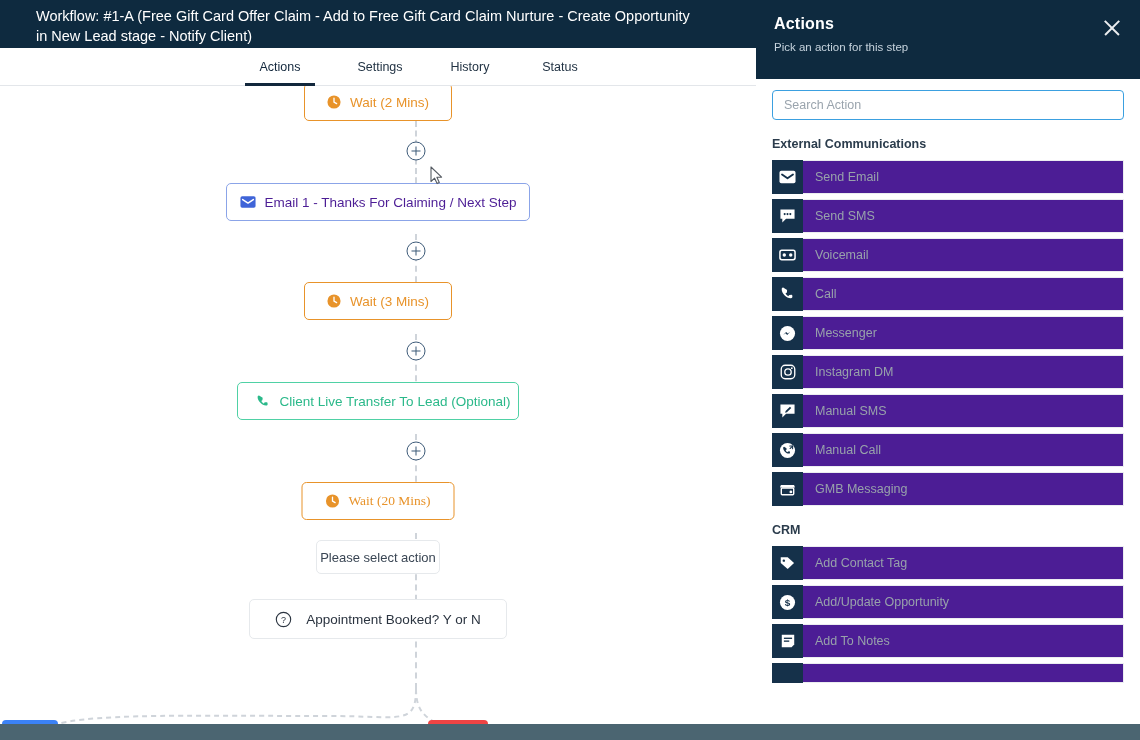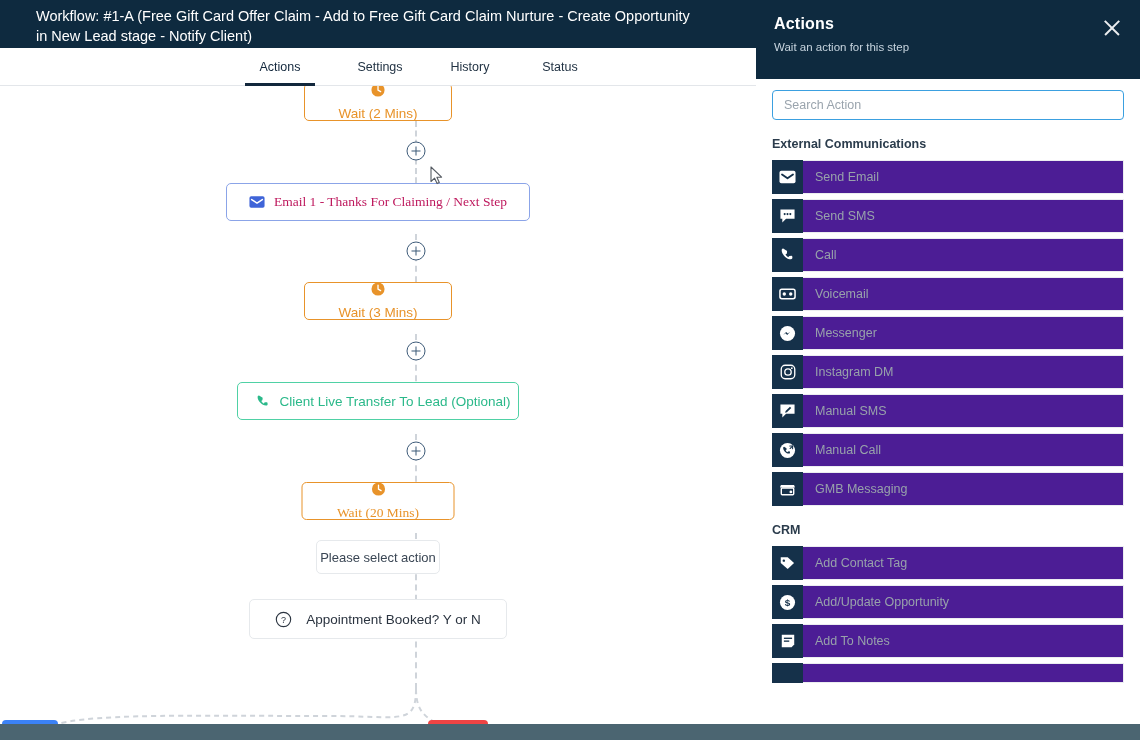--- a/index.html
+++ b/index.html
@@ -67,22 +67,22 @@
 
   .node {
     position: absolute; left: 50%; transform: translateX(-50%);
     height: 38px; border-radius: 5px; background: #ffffff;
     display: flex; align-items: center; justify-content: center;
     gap: 9px; padding: 0 18px; font-size: 13.5px; z-index: 3;
     cursor: pointer; white-space: nowrap;
   }
   .node .nico { display: flex; align-items: center; }
 
-  .node-wait { border: 1.4px solid #e8932a; color: #e8932a; flex-direction: column; }
-  .node-email { border: 1.4px solid #8ba4e8; color: #be185d; font-family: Liberation Serif, serif; }
+  .node-wait { border: 1.4px solid #e8932a; color: #e8932a; }
+  .node-email { border: 1.4px solid #8ba4e8; color: #4c1d95; }
   .node-call  { border: 1.4px solid #4fd1a5; color: #2bb98a; }
   .node-placeholder {
     border: 1px solid #e6e9ec; color: #3a4654; height: 34px;
     font-size: 13px; background: #fff;
   }
   .node-condition { border: 1px solid #e6e9ec; color: #2b3440; height: 40px; }
 
   .branch-pill {
     position: absolute; height: 20px; border-radius: 4px; z-index: 5;
     font-size: 11px; color: #fff; display: flex; align-items: center;
@@ -260,21 +260,21 @@
         </svg>
 
       </div>
     </div>
   </div>
 
   <div id="actions-panel">
 
     <div id="panel-head">
       <div id="panel-title">Actions</div>
-      <div id="panel-sub">Wait an action for this step</div>
+      <div id="panel-sub">Pick an action for this step</div>
       <div id="panel-close"></div>
     </div>
 
     <div id="panel-body">
 
       <input id="search-action" type="text" placeholder="Search Action" style="">
 
       
       <div class="group-title">External Communications</div>
 
@@ -295,36 +295,36 @@
               <circle cx="6" cy="6.5" r="1.1" fill="#15314a"></circle>
               <circle cx="9" cy="6.5" r="1.1" fill="#15314a"></circle>
               <circle cx="12" cy="6.5" r="1.1" fill="#15314a"></circle>
             </svg>
         </span>
         <span class="action-lbl">Send SMS</span>
       </div>
 
       <div class="action-row">
         <span class="action-ico">
-          <svg width="16" height="16" viewBox="0 0 16 16">
-              <path d="M3.2 1.6c-.7 0-1.4.6-1.5 1.4-.3 4.3 5 9.6 9.3 9.3.8-.1 1.4-.8 1.4-1.5l-.1-1.3c0-.5-.4-.8-.9-.8l-1.8.2c-.4 0-.8.3-.9.7l-.2.7c-1.3-.6-2.4-1.7-3-3l.7-.2c.4-.1.7-.5.7-.9l.2-1.8c0-.5-.3-.9-.8-.9z" fill="#fff"></path>
-            </svg>
-        </span>
-        <span class="action-lbl">Call</span>
-      </div>
-
-      <div class="action-row">
-        <span class="action-ico">
           <svg width="17" height="14" viewBox="0 0 18 14">
               <rect x="1" y="2" width="16" height="10" rx="2" fill="none" stroke="#fff" stroke-width="1.6"></rect>
               <circle cx="5.6" cy="7" r="1.8" fill="#fff"></circle>
               <circle cx="12.4" cy="7" r="1.8" fill="#fff"></circle>
             </svg>
         </span>
         <span class="action-lbl">Voicemail</span>
+      </div>
+
+      <div class="action-row">
+        <span class="action-ico">
+          <svg width="16" height="16" viewBox="0 0 16 16">
+              <path d="M3.2 1.6c-.7 0-1.4.6-1.5 1.4-.3 4.3 5 9.6 9.3 9.3.8-.1 1.4-.8 1.4-1.5l-.1-1.3c0-.5-.4-.8-.9-.8l-1.8.2c-.4 0-.8.3-.9.7l-.2.7c-1.3-.6-2.4-1.7-3-3l.7-.2c.4-.1.7-.5.7-.9l.2-1.8c0-.5-.3-.9-.8-.9z" fill="#fff"></path>
+            </svg>
+        </span>
+        <span class="action-lbl">Call</span>
       </div>
 
       <div class="action-row">
         <span class="action-ico">
           <svg width="17" height="17" viewBox="0 0 18 18">
               <circle cx="9" cy="9" r="8" fill="#fff"></circle>
               <path d="M4.4 10.6l3.1-3.3 1.8 1.8 2.5-1.9-3.1 3.3-1.8-1.8z" fill="#15314a"></path>
             </svg>
         </span>
         <span class="action-lbl">Messenger</span>

